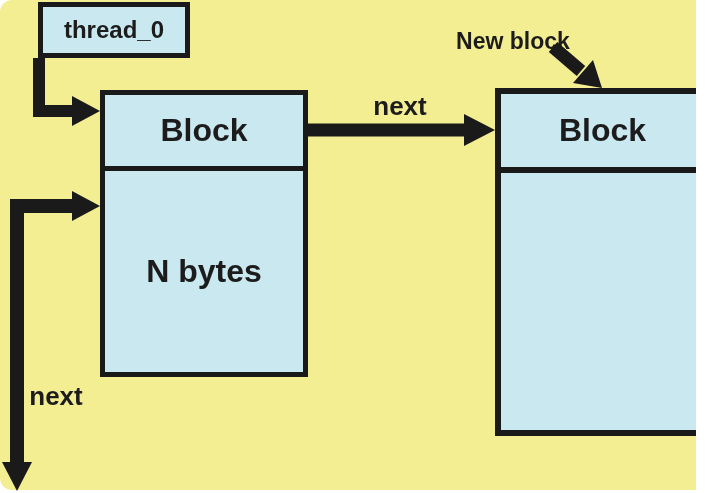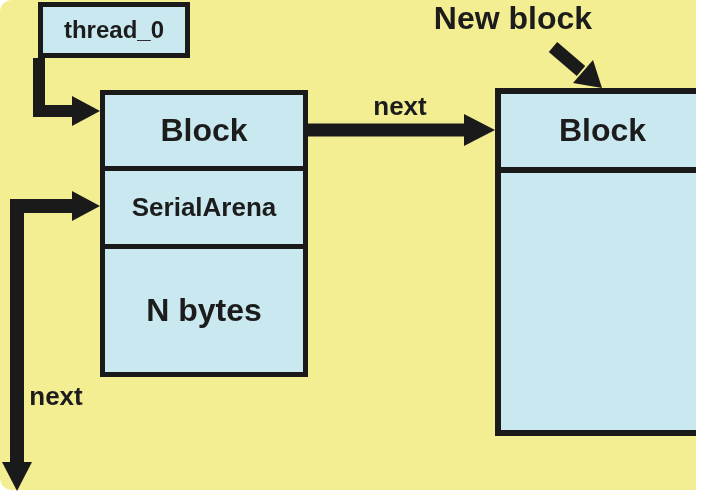--- a/index.html
+++ b/index.html
@@ -43,21 +43,21 @@
   .sec {
     display: flex; align-items: center; justify-content: center;
     font-size: 32px;
   }
   .left-block .sec-1 { height: 71px; border-bottom: 5px solid var(--stroke, #1a1a1a); }
   .left-block .sec-2 { height: 73px; border-bottom: 5px solid var(--stroke, #1a1a1a); font-size: 26px; }
   .left-block .sec-3 { flex: 1; }
   .right-block .sec-1 { height: 73px; border-bottom: 6px solid var(--stroke, #1a1a1a); }
   .right-block .sec-2 { flex: 1; align-items: flex-end; padding-bottom: 42px; }
   .float-label { position: absolute; text-align: center; white-space: nowrap; }
-  .new-block-label { left: 428px; top: 0; width: 170px; font-size: 32px; }
+  .new-block-label { left: 428px; top: 28px; width: 170px; font-size: 23px; }
   .next-top-label { left: 355px; top: 91px; width: 90px; font-size: 26px; }
   .next-bottom-label { left: 27px; top: 381px; width: 58px; font-size: 26px; }
   .arrows { position: absolute; left: 0; top: 0; pointer-events: none; }
   .shaft { stroke: var(--stroke, #1a1a1a); fill: none; stroke-width: 12px; stroke-linejoin: miter; }
   .w13 { stroke-width: 13px; }
   .w14 { stroke-width: 14px; }
   .head { fill: var(--stroke, #1a1a1a); stroke: none; }
 </style>
 </head>
 <body>
@@ -66,23 +66,20 @@
 
   <div class="bg"></div>
 
   <div class="node thread-node">
     <span>thread_0</span>
   </div>
 
   <div class="node left-block">
     <div class="sec sec-1">
       <span>Block</span>
-    </div>
-    <div class="sec sec-2">
-      <span>SerialArena</span>
     </div>
     <div class="sec sec-3">
       <span>N bytes</span>
     </div>
   </div>
 
   <div class="node right-block">
     <div class="sec sec-1">
       <span>Block</span>
     </div>

